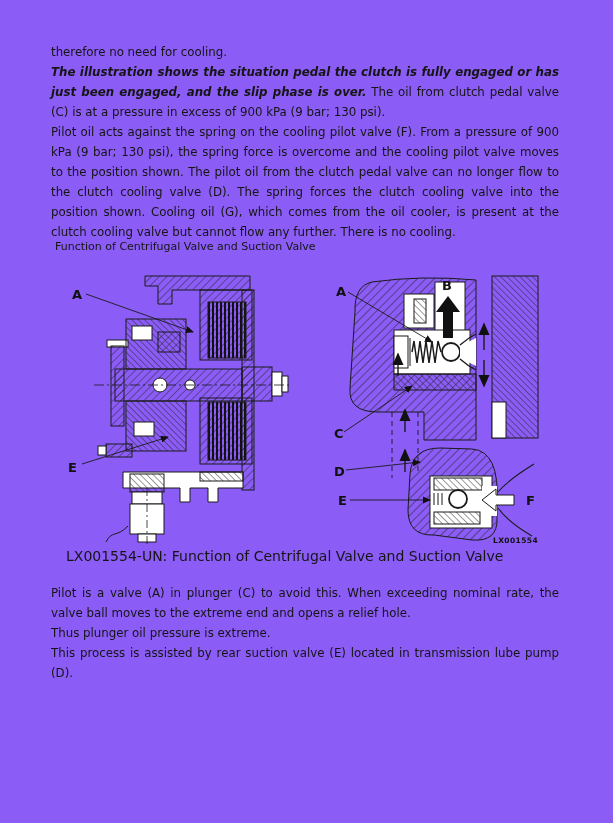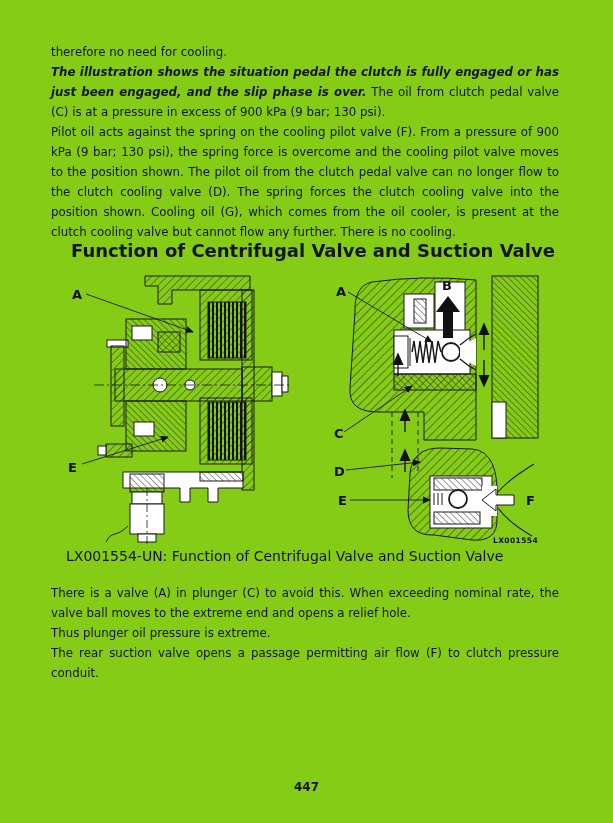--- a/index.html
+++ b/index.html
@@ -1,28 +1,28 @@
 <!DOCTYPE html>
 <html><head>
 <meta charset="utf-8">
 <style>
   * { margin:0; padding:0; box-sizing:border-box; }
   html,body { background:#888; }
   .page {
-    position:relative; width:613px; height:823px; background:#84cc16;
+    position:relative; width:613px; height:823px; background:#8b5cf6;
     font-family:"DejaVu Sans", sans-serif; color:#151515; margin:0 auto;
     overflow:hidden;
   }
   .body-text { position:absolute; left:51px; width:508px; font-size:11.8px; line-height:20px; }
   .top-text { top:42px; }
   .bottom-text { top:583px; }
   .body-text p { text-align:justify; }
   .body-text p.no-just { text-align:left; }
   .em-bi { font-weight:bold; font-style:italic; }
-  .heading { position:absolute; left:71px; top:240px; font-size:18px; font-weight:bold; }
+  .heading { position:absolute; left:55px; top:240px; font-size:11px; font-weight:normal; }
   .caption { position:absolute; left:66px; top:548px; font-size:14px; }
   .pageno { position:absolute; left:0; top:780px; width:100%; text-align:center; font-size:12px; font-weight:bold; }
   .fig { position:absolute; }
   .fig-left { left:60px; top:274px; }
   .fig-right { left:330px; top:272px; }
   svg text.lbl { font-family:"DejaVu Sans", sans-serif; font-weight:bold; font-size:13px; fill:#111; }
   svg text.mark { font-family:"DejaVu Sans", sans-serif; font-weight:bold; font-size:7.5px; fill:#111; letter-spacing:0.4px; }
 </style>
 </head>
 <body>
@@ -176,20 +176,19 @@
     <text class="lbl" x="4" y="166">C</text>
     <text class="lbl" x="4" y="204">D</text>
     <text class="lbl" x="8" y="233">E</text>
     <text class="lbl" x="196" y="233">F</text>
     <text class="mark" x="163" y="271">LX001554</text>
   </svg>
 
   <div class="caption">LX001554-UN: Function of Centrifugal Valve and Suction Valve</div>
 
   <div class="body-text bottom-text">
-    <p>There is a valve (A) in plunger (C) to avoid this. When exceeding nominal rate, the valve ball moves to the extreme end and opens a relief hole.</p>
+    <p>Pilot is a valve (A) in plunger (C) to avoid this. When exceeding nominal rate, the valve ball moves to the extreme end and opens a relief hole.</p>
     <p class="no-just">Thus plunger oil pressure is extreme.</p>
-    <p>The rear suction valve opens a passage permitting air flow (F) to clutch pressure conduit.</p>
+    <p>This process is assisted by rear suction valve (E) located in transmission lube pump (D).</p>
   </div>
 
-  <div class="pageno">447</div>
 
 </div>
 
 </body></html>

